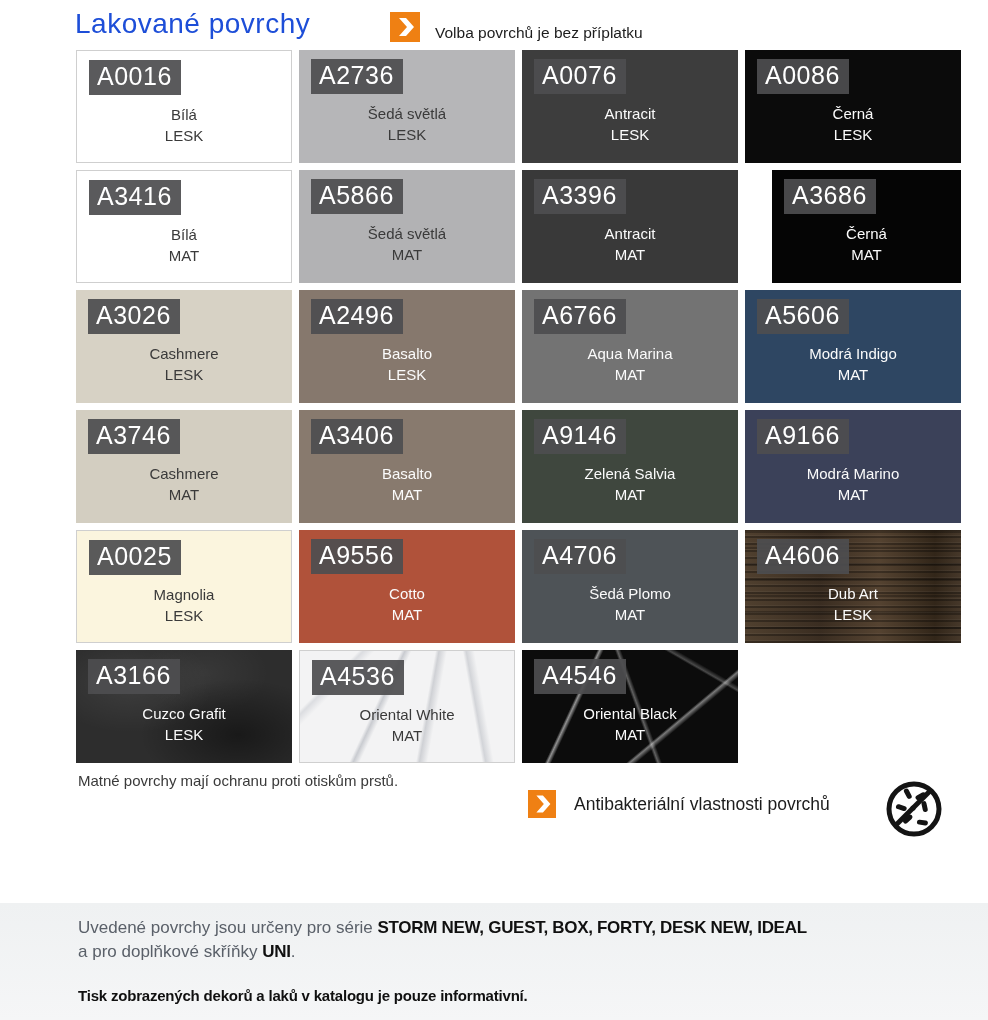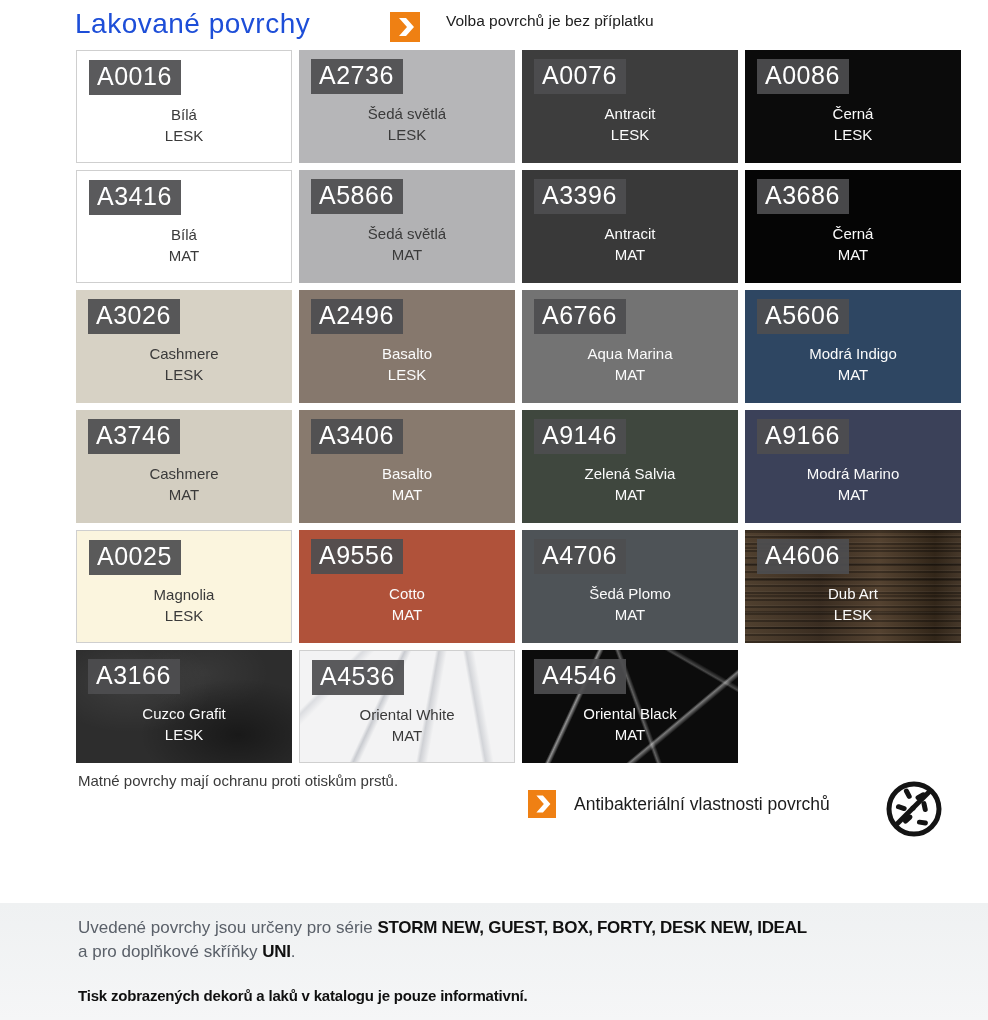--- a/index.html
+++ b/index.html
@@ -2,21 +2,21 @@
 <html><head>
 <meta charset="utf-8">
 <style>
   * { margin:0; padding:0; box-sizing:border-box; }
   html,body { background:#fff; }
   body { font-family:"Liberation Sans", sans-serif; }
   .page { position:relative; width:988px; height:1020px; background:#fff; overflow:hidden; }
 
   
   .page-title { position:absolute; left:75px; top:8px; font-size:28px; font-weight:300; color:#1d4ed8; letter-spacing:0.5px; }
-  .top-note { position:absolute; left:390px; top:12px; display:flex; align-items:flex-start; gap:26px; }
+  .top-note { position:absolute; left:390px; top:12px; display:flex; align-items:flex-end; gap:15px; }
   .arrow-badge { width:30px; height:30px; background:#ef8013; display:flex; align-items:center; justify-content:center; flex:0 0 auto; }
   .arrow-badge.small { width:28px; height:28px; }
   .top-note-text { font-size:15.5px; color:#1d1d1d; }
 
   
   .grid { position:absolute; left:76px; top:50px; display:grid; grid-template-columns:repeat(4,216px); grid-auto-rows:113px; gap:7px; }
   .cell { position:relative; }
   .cell.bordered { border:1px solid #cfcfcf; }
   .badge { position:absolute; top:9px; left:12px; background:rgba(78,78,80,0.93); color:#fff; font-size:25px; line-height:1.2; padding:1px 9px 4px 8px; letter-spacing:0.5px; }
   .label { position:absolute; top:53px; left:0; right:0; text-align:center; font-size:15px; line-height:21px; }
@@ -126,21 +126,21 @@
     </div>
 
     <div class="cell light-text" style="background: rgb(57, 57, 57);">
       <span class="badge">A3396</span>
       <div class="label">
         <div class="name">Antracit</div>
         <div class="finish">MAT</div>
       </div>
     </div>
 
-    <div class="cell light-text" style="background: rgb(5, 5, 5);">
+    <div class="cell light-text" style="background: rgb(5, 5, 5); margin-left: 27px;">
       <span class="badge">A3686</span>
       <div class="label">
         <div class="name">Černá</div>
         <div class="finish">MAT</div>
       </div>
     </div>
 
     <div class="cell dark-text" style="background: rgb(215, 210, 197);">
       <span class="badge">A3026</span>
       <div class="label">

